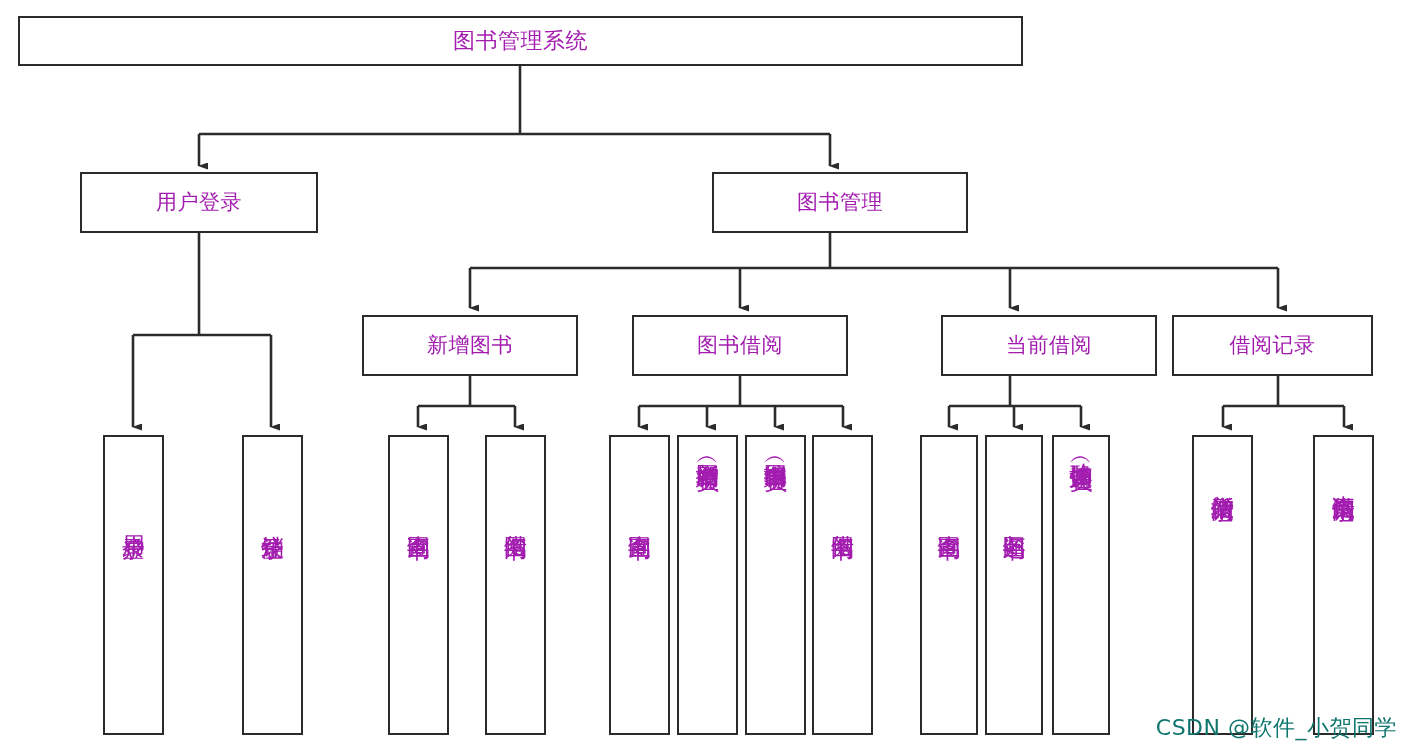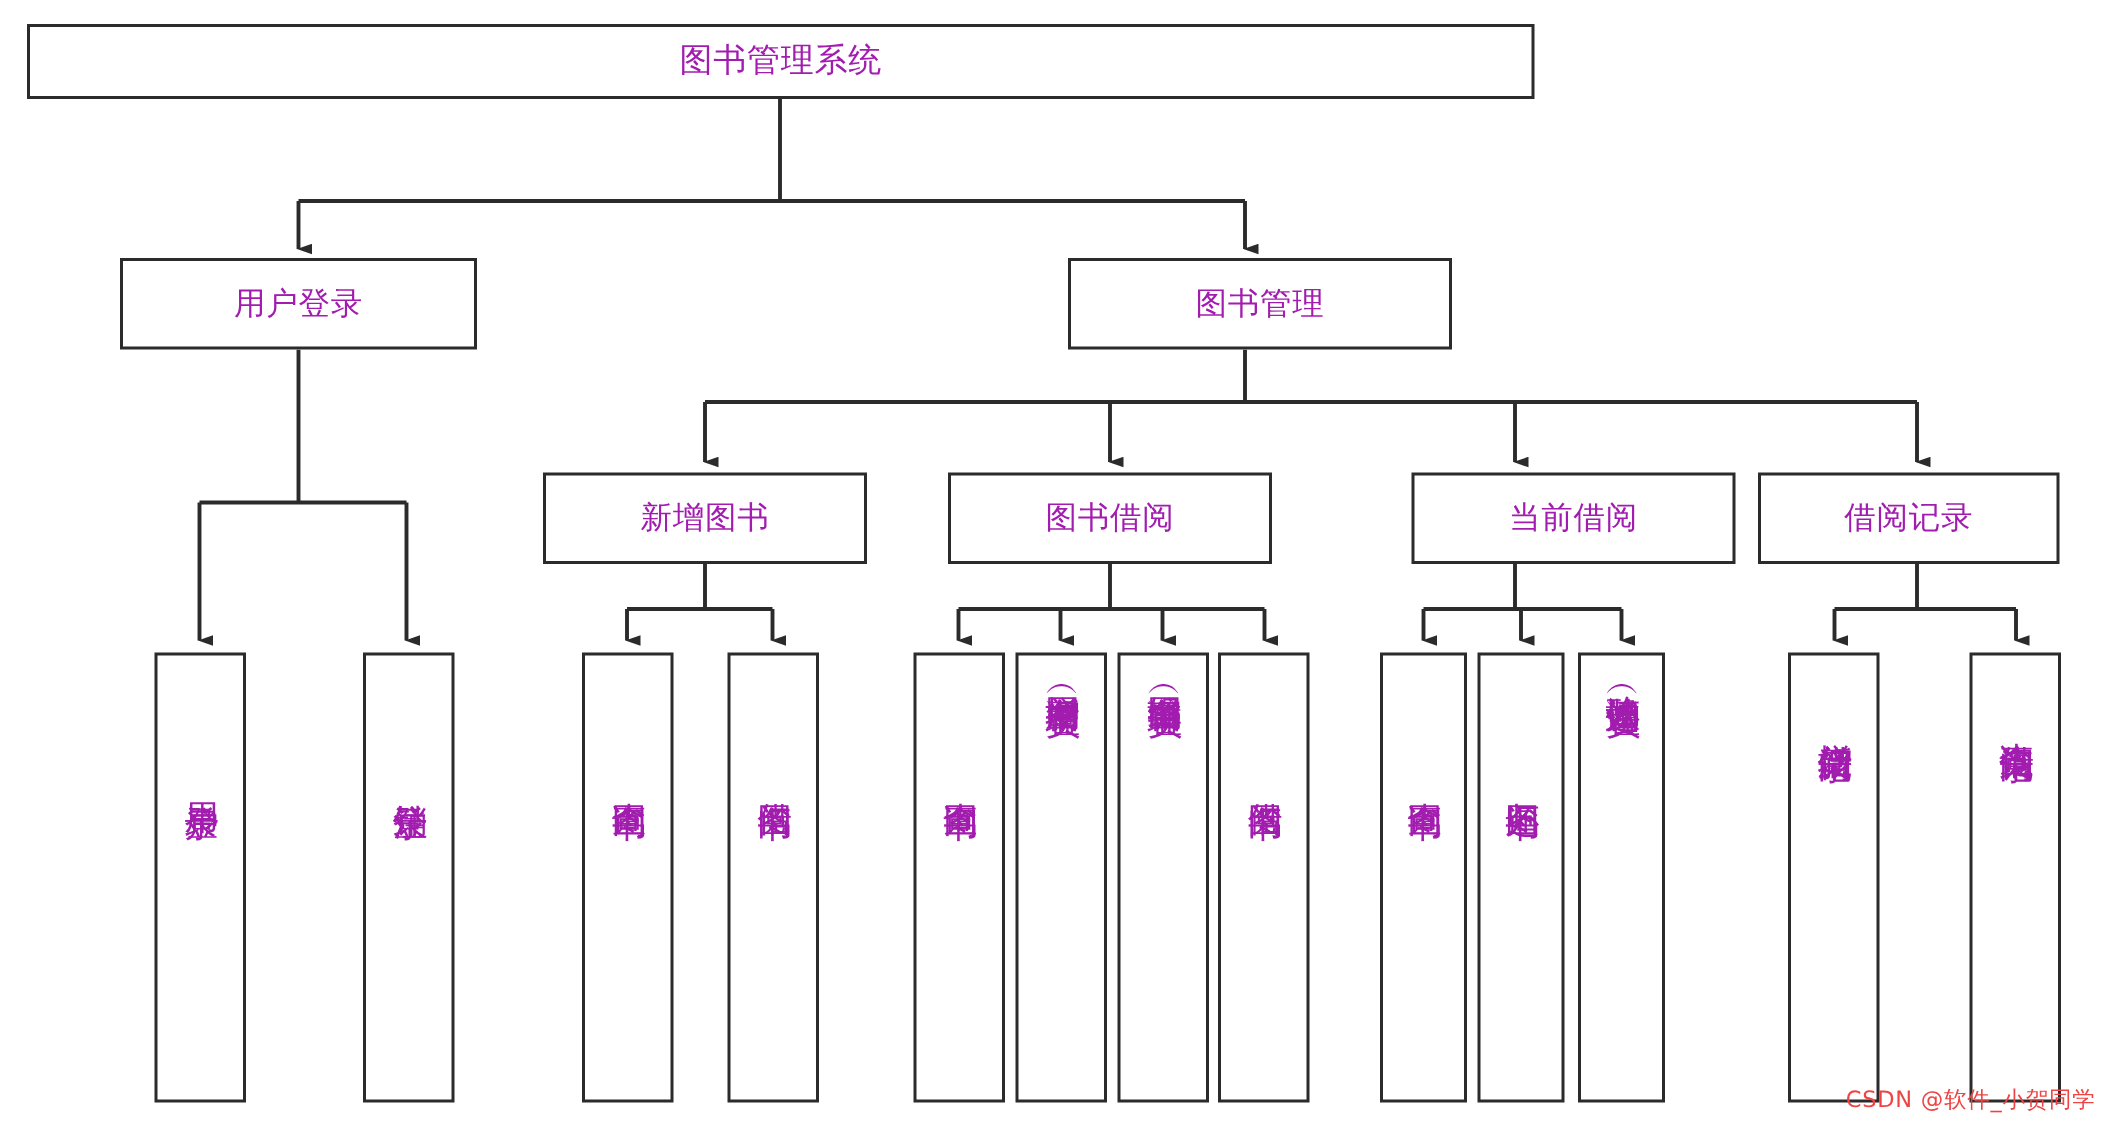--- a/index.html
+++ b/index.html
@@ -59,22 +59,22 @@
     left: 0;
     top: 0;
     width: 1405px;
     height: 747px;
     pointer-events: none;
   }
   .watermark {
     position: absolute;
     right: 8px;
     bottom: 4px;
-    font-size: 15px;
-    color: #ef4444;
+    font-size: 22px;
+    color: #0f766e;
     letter-spacing: 0.5px;
     white-space: nowrap;
     user-select: none;
   }
 </style>
 </head>
 <body>
 
 <div id="diagram-root">
 

